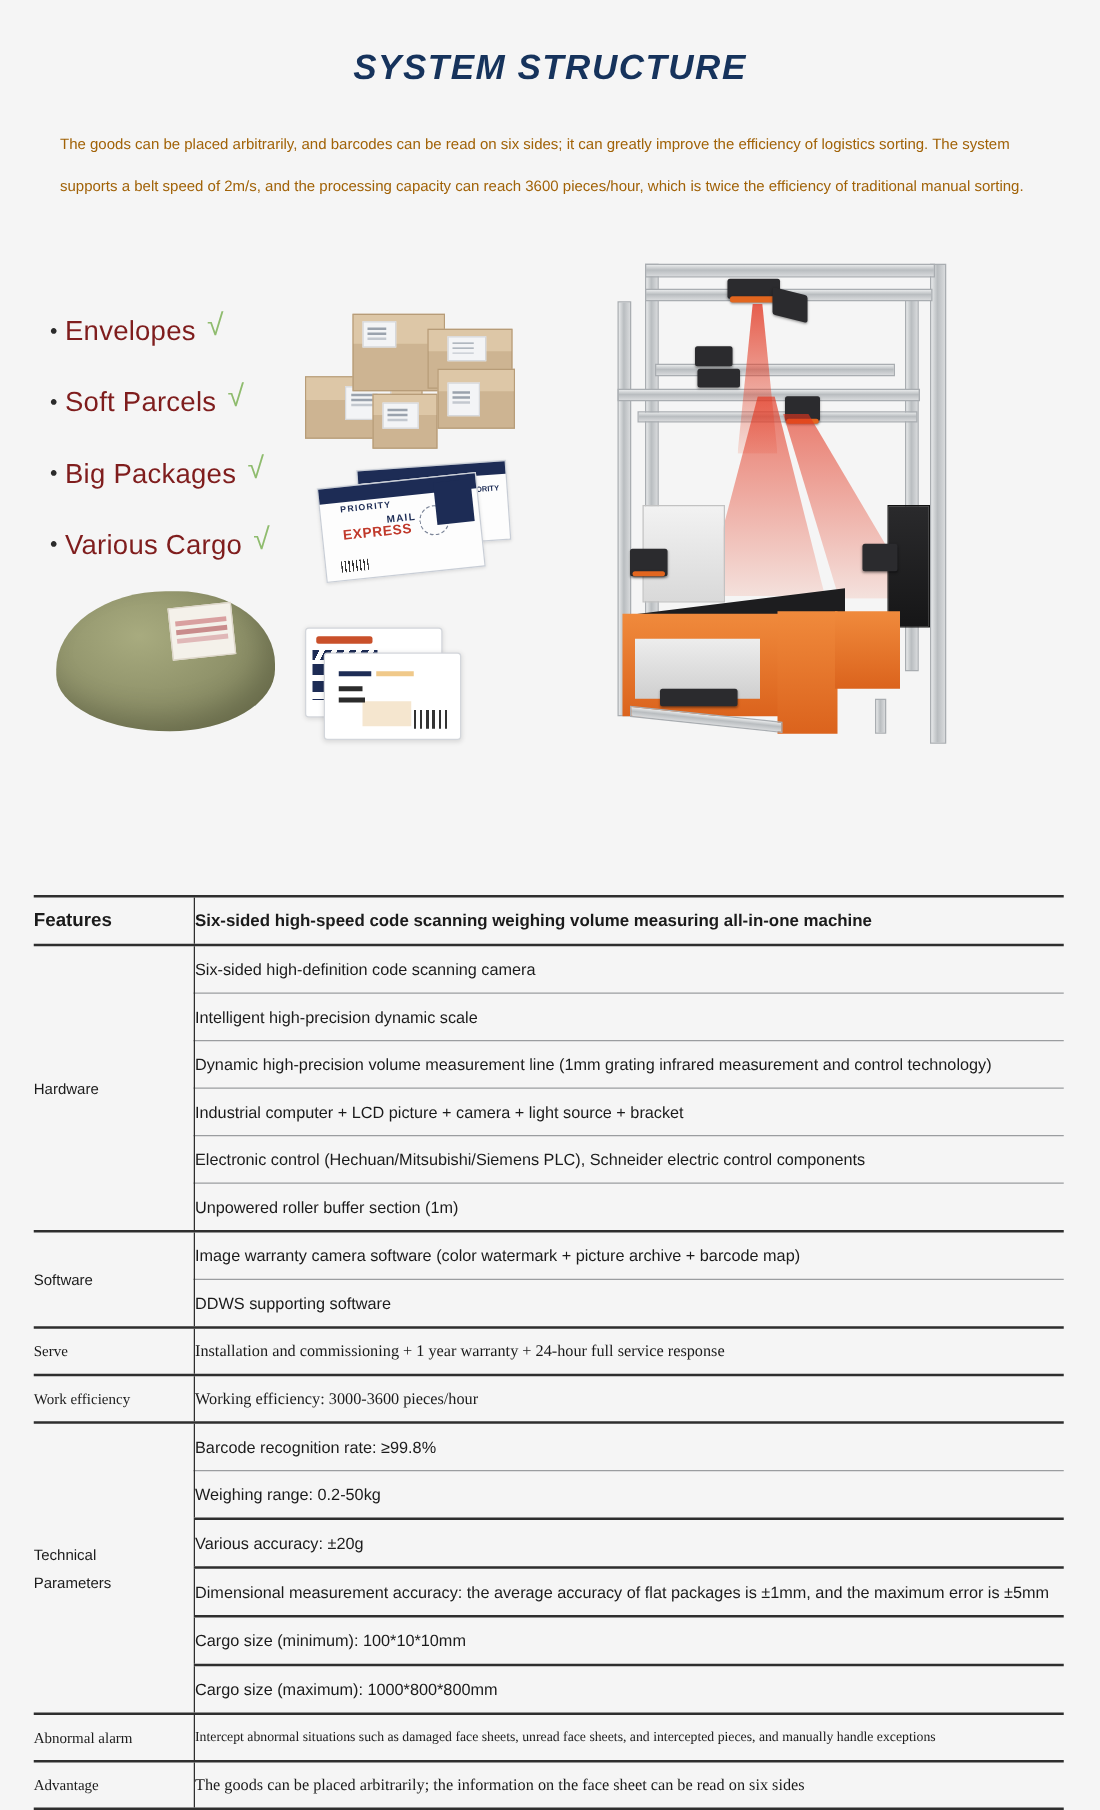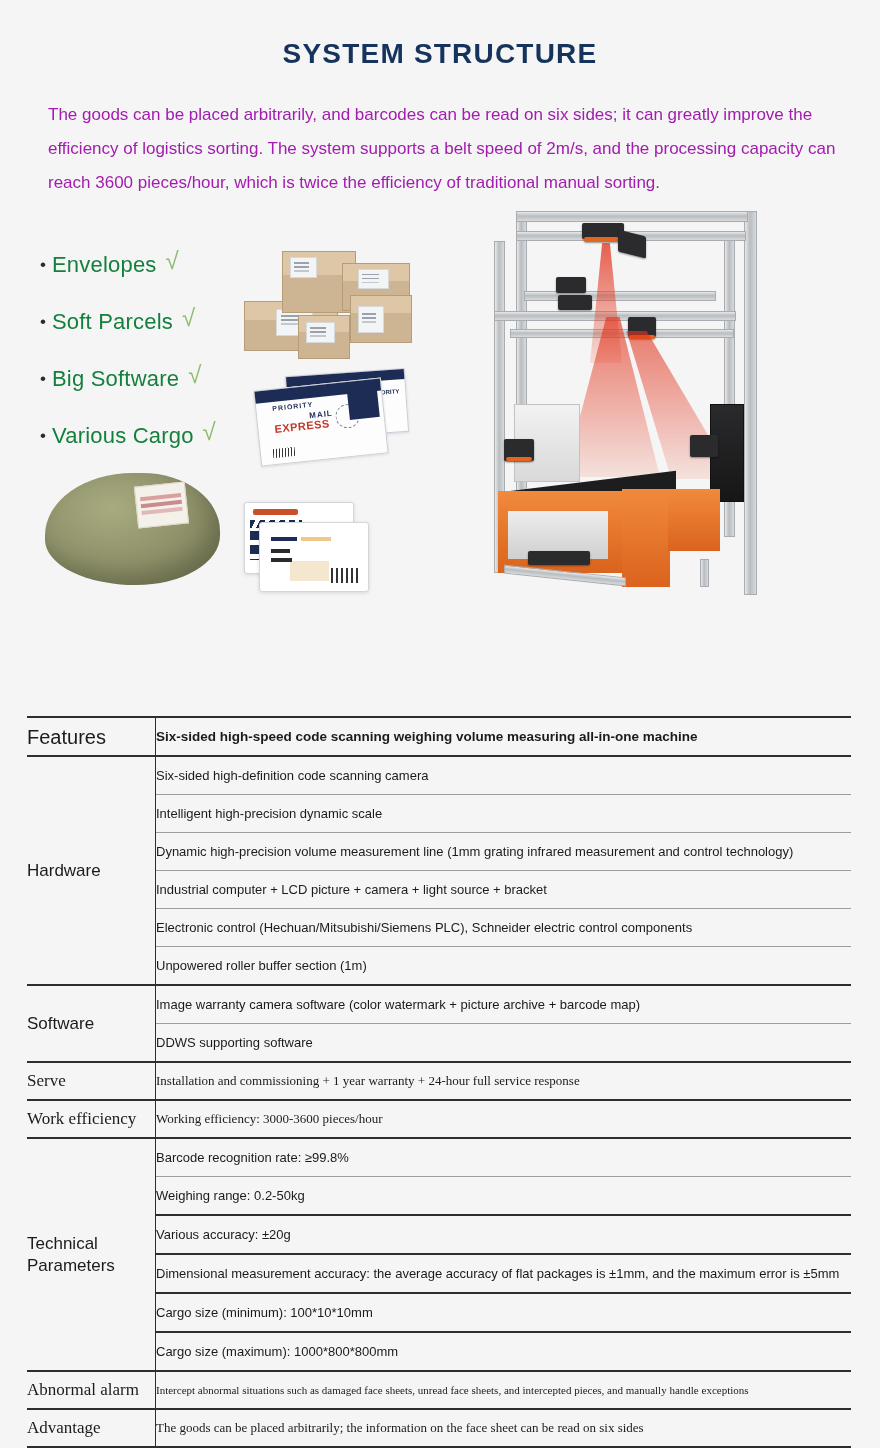--- a/index.html
+++ b/index.html
@@ -20,31 +20,32 @@
   #page-title {
     position: absolute;
     top: 38px;
     left: 0;
     width: 880px;
     text-align: center;
     font-size: 28px;
     font-weight: bold;
     letter-spacing: 1.2px;
     color: #16335c;
+    font-style: italic;
   }
 
   
   #intro {
     position: absolute;
     top: 98px;
     left: 48px;
     width: 790px;
-    font-size: 17px;
+    font-size: 12px;
     line-height: 34px;
-    color: #a21caf;
+    color: #a16207;
     text-align: left;
   }
 
   
   #bullets {
     position: absolute;
     top: 236px;
     left: 40px;
     width: 230px;
   }
@@ -55,21 +56,21 @@
   }
   .bullet-dot {
     width: 12px;
     font-size: 17px;
     line-height: 1;
     color: #2b2b2b;
     flex: 0 0 12px;
   }
   .bullet-label {
     font-size: 22px;
-    color: #15803d;
+    color: #7f1d1d;
     white-space: nowrap;
     letter-spacing: 0.2px;
   }
   .bullet-check {
     margin-left: 9px;
     color: #8fbc6e;
     font-size: 24px;
     line-height: 1;
     font-weight: 300;
     position: relative;
@@ -145,27 +146,27 @@
     width: 824px;
     border-collapse: collapse;
     table-layout: fixed;
   }
   #spec-table td {
     vertical-align: middle;
     padding: 0;
   }
   .cat-cell {
     width: 128px;
-    font-size: 17px;
+    font-size: 12px;
     color: #1b1b1b;
     padding: 0 4px 0 8px;
     line-height: 22px;
     border-right: 1.6px solid #2e2e2e;
   }
-  .cat-cell.bold { font-weight: normal; font-size: 20px; margin-top: 32px; }
+  .cat-cell.bold { font-weight: bold; font-size: 15px; margin-top: 32px; }
   .val-cell {
     font-size: 13px;
     color: #1b1b1b;
     padding: 0 8px 0 22px;
     line-height: 18px;
   }
   .val-cell.bold { font-weight: bold; font-size: 13.5px; }
   .val-cell.tiny { font-size: 11px; }
   .rule-top-heavy { border-top: 2.2px solid #2e2e2e; }
   .rule-top-light { border-top: 1.4px solid #9b9da0; }
@@ -186,21 +187,21 @@
     <span class="bullet-label">Envelopes</span>
     <span class="bullet-check">√</span>
   </div>
   <div class="bullet-row">
     <span class="bullet-dot">•</span>
     <span class="bullet-label">Soft Parcels</span>
     <span class="bullet-check">√</span>
   </div>
   <div class="bullet-row">
     <span class="bullet-dot">•</span>
-    <span class="bullet-label">Big Software</span>
+    <span class="bullet-label">Big Packages</span>
     <span class="bullet-check">√</span>
   </div>
   <div class="bullet-row">
     <span class="bullet-dot">•</span>
     <span class="bullet-label">Various Cargo</span>
     <span class="bullet-check">√</span>
   </div>
 </div>
 
 <div id="illustration">

